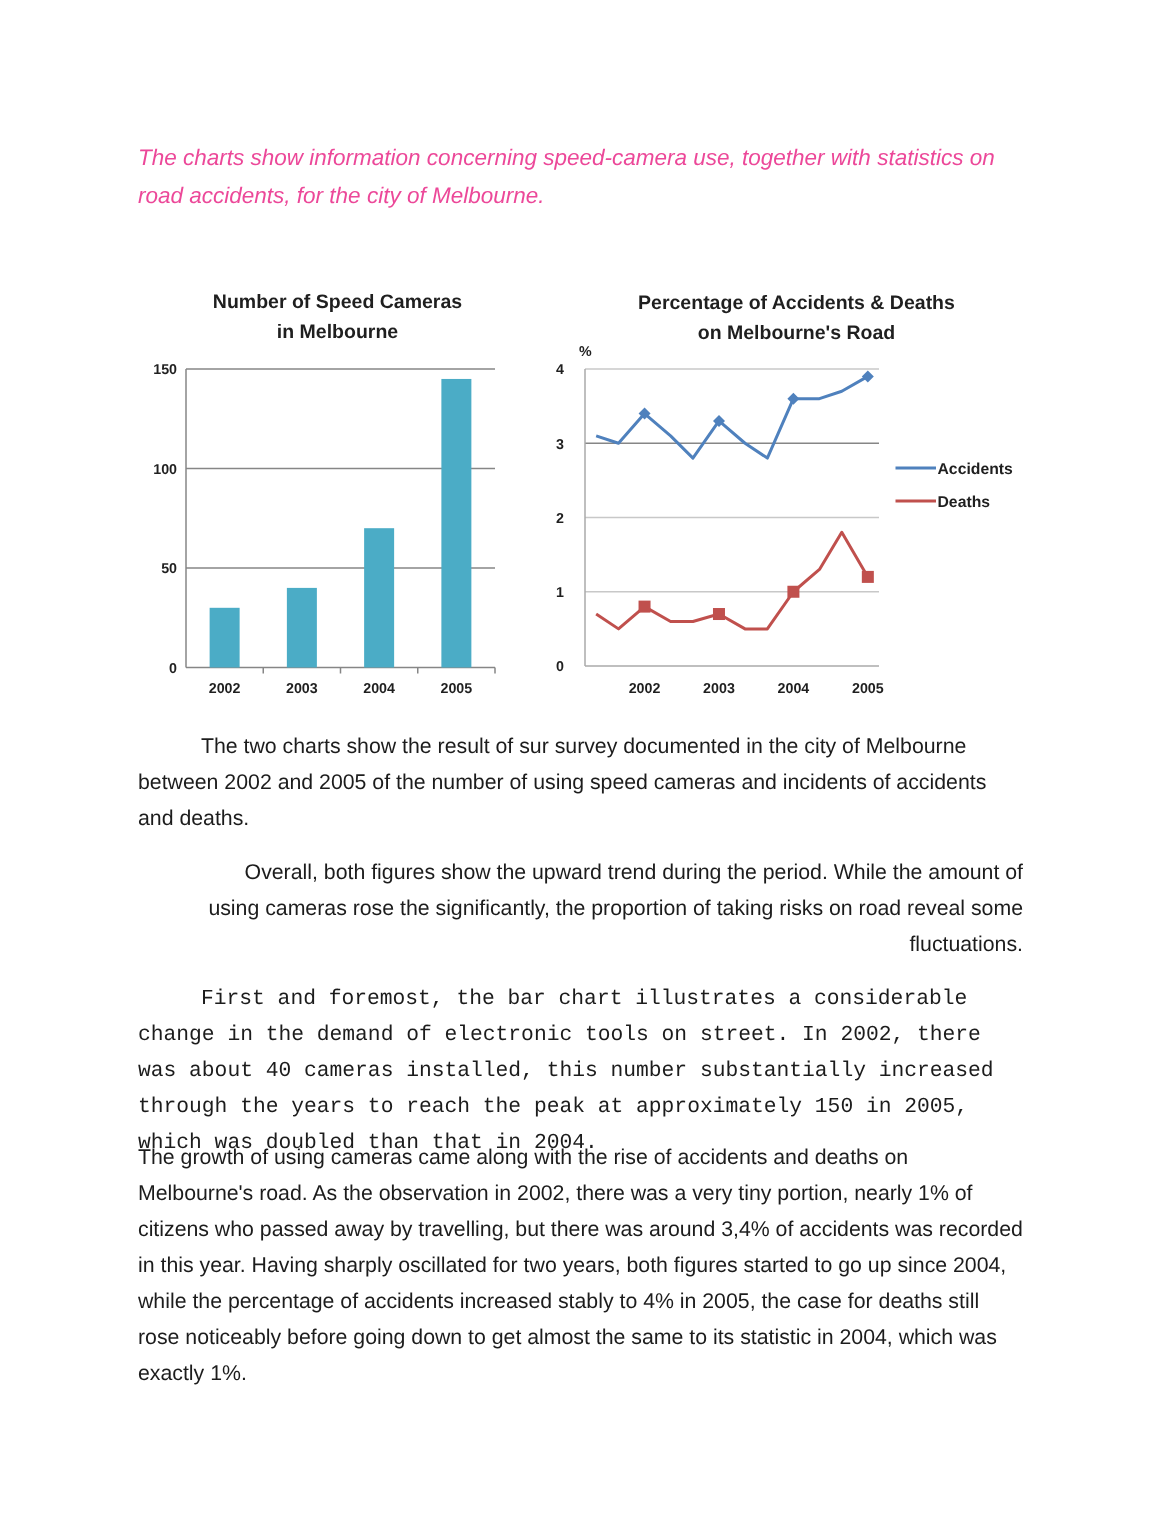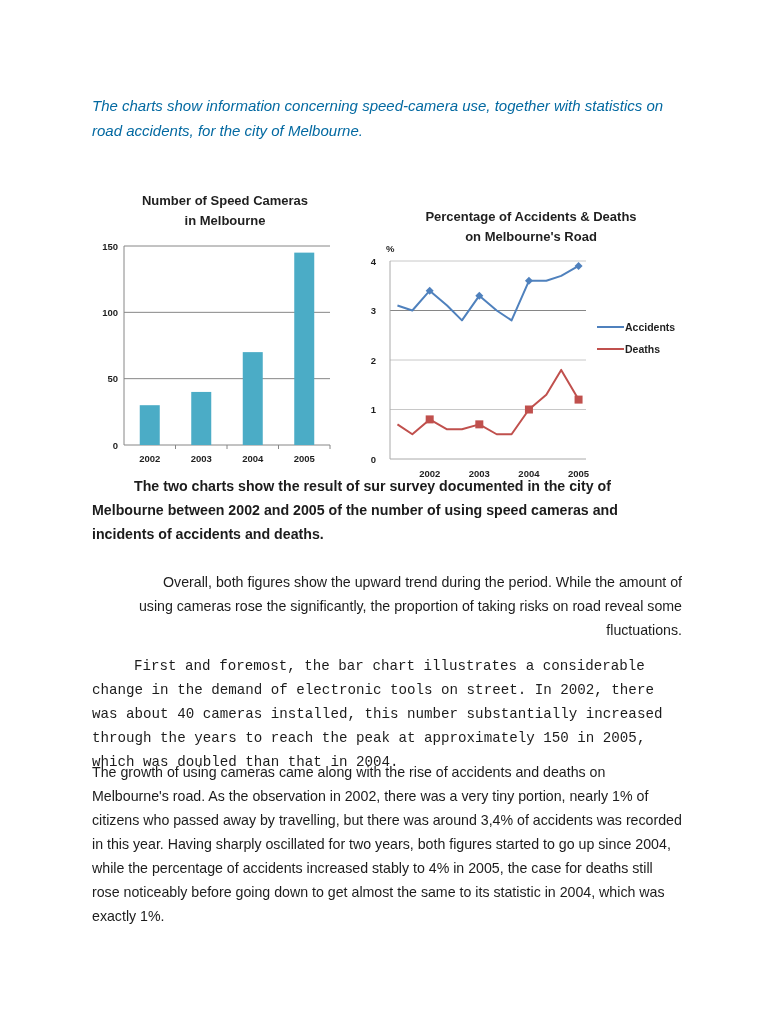--- a/index.html
+++ b/index.html
@@ -1,19 +1,19 @@
 <!DOCTYPE html>
 <html><head>
   <meta charset="utf-8">
   <style>
     html, body { margin: 0; padding: 0; background: #ffffff; }
     body { width: 768px; height: 1024px; position: relative; overflow: hidden;
            font-family: "Liberation Sans", sans-serif; color: #1a1a1a; }
     .intro { position: absolute; left: 92px; top: 93px; width: 590px;
-             font-style: italic; color: #0369a1; font-size: 15px; line-height: 25px; }
+             font-style: italic; color: #ec4899; font-size: 15px; line-height: 25px; }
     .chart { position: absolute; }
     .chart svg { display: block; overflow: visible; }
     .chart-title { font-family: "Liberation Sans", sans-serif; font-weight: bold;
                    font-size: 13px; fill: #1f1f1f; }
     .tick { font-family: "Liberation Sans", sans-serif; font-weight: bold;
             font-size: 9.5px; fill: #1f1f1f; }
     .legend-text { font-family: "Liberation Sans", sans-serif; font-weight: bold;
                    font-size: 10.5px; fill: #1f1f1f; }
     .body-text { position: absolute; left: 92px; width: 590px; font-size: 14.2px;
                  line-height: 24px; color: #1c1c1c; }
@@ -53,21 +53,21 @@
       </g>
     <g id="bar-xticks">
         <text class="tick" x="57.75" y="277" text-anchor="middle">2002</text>
         <text class="tick" x="109.25" y="277" text-anchor="middle">2003</text>
         <text class="tick" x="160.75" y="277" text-anchor="middle">2004</text>
         <text class="tick" x="212.25" y="277" text-anchor="middle">2005</text>
       </g>
   </svg>
 </div>
 
-<div class="chart" style="left:360px; top:200px; width:330px; height:290px;">
+<div class="chart" style="left:360px; top:185px; width:330px; height:290px;">
   <svg width="330" height="290">
     <text class="chart-title" x="171" y="21" text-anchor="middle">Percentage of Accidents &amp; Deaths</text>
     <text class="chart-title" x="171" y="41" text-anchor="middle">on Melbourne's Road</text>
     <text class="tick" x="26" y="52">%</text>
     <g id="line-grid">
         <line x1="30" y1="209.5" x2="226" y2="209.5" stroke="#c8c8c8" stroke-width="1"></line>
         <line x1="30" y1="160" x2="226" y2="160" stroke="#c8c8c8" stroke-width="1"></line>
         <line x1="30" y1="110.5" x2="226" y2="110.5" stroke="#868686" stroke-width="1"></line>
         <line x1="30" y1="61" x2="226" y2="61" stroke="#c8c8c8" stroke-width="1"></line>
         <line x1="30" y1="61" x2="30" y2="259" stroke="#aaaaaa" stroke-width="1"></line>
@@ -100,16 +100,16 @@
       </g>
     <g>
       <line x1="237" y1="127" x2="264" y2="127" stroke-width="2" id="leg-acc" stroke="#4f81bd"></line>
       <text class="legend-text" x="265" y="131">Accidents</text>
       <line x1="237" y1="149" x2="264" y2="149" stroke-width="2" id="leg-dea" stroke="#c0504d"></line>
       <text class="legend-text" x="265" y="153">Deaths</text>
     </g>
   </svg>
 </div>
 
-<p class="body-text indent" style="top:474px; margin:0;font-weight:bold;">The two charts show the result of sur survey documented in the city of Melbourne between 2002 and 2005 of the number of using speed cameras and incidents of accidents and deaths.</p>
+<p class="body-text indent" style="top:486px; margin:0;">The two charts show the result of sur survey documented in the city of Melbourne between 2002 and 2005 of the number of using speed cameras and incidents of accidents and deaths.</p>
 <p class="body-text indent" style="top:570px; margin:0;text-align:right;">Overall, both figures show the upward trend during the period. While the amount of using cameras rose the significantly, the proportion of taking risks on road reveal some fluctuations.</p>
 <p class="body-text indent" style="top:654px; margin:0;font-family:Liberation Mono, monospace;">First and foremost, the bar chart illustrates a considerable change in the demand of electronic tools on street. In 2002, there was about 40 cameras installed, this number substantially increased through the years to reach the peak at approximately 150 in 2005, which was doubled than that in 2004.</p>
 <p class="body-text" style="top:760px; margin:0;">The growth of using cameras came along with the rise of accidents and deaths on Melbourne's road. As the observation in 2002, there was a very tiny portion, nearly 1% of citizens who passed away by travelling, but there was around 3,4% of accidents was recorded in this year. Having sharply oscillated for two years, both figures started to go up since 2004, while the percentage of accidents increased stably to 4% in 2005, the case for deaths still rose noticeably before going down to get almost the same to its statistic in 2004, which was exactly 1%.</p>
 
 </body></html>

